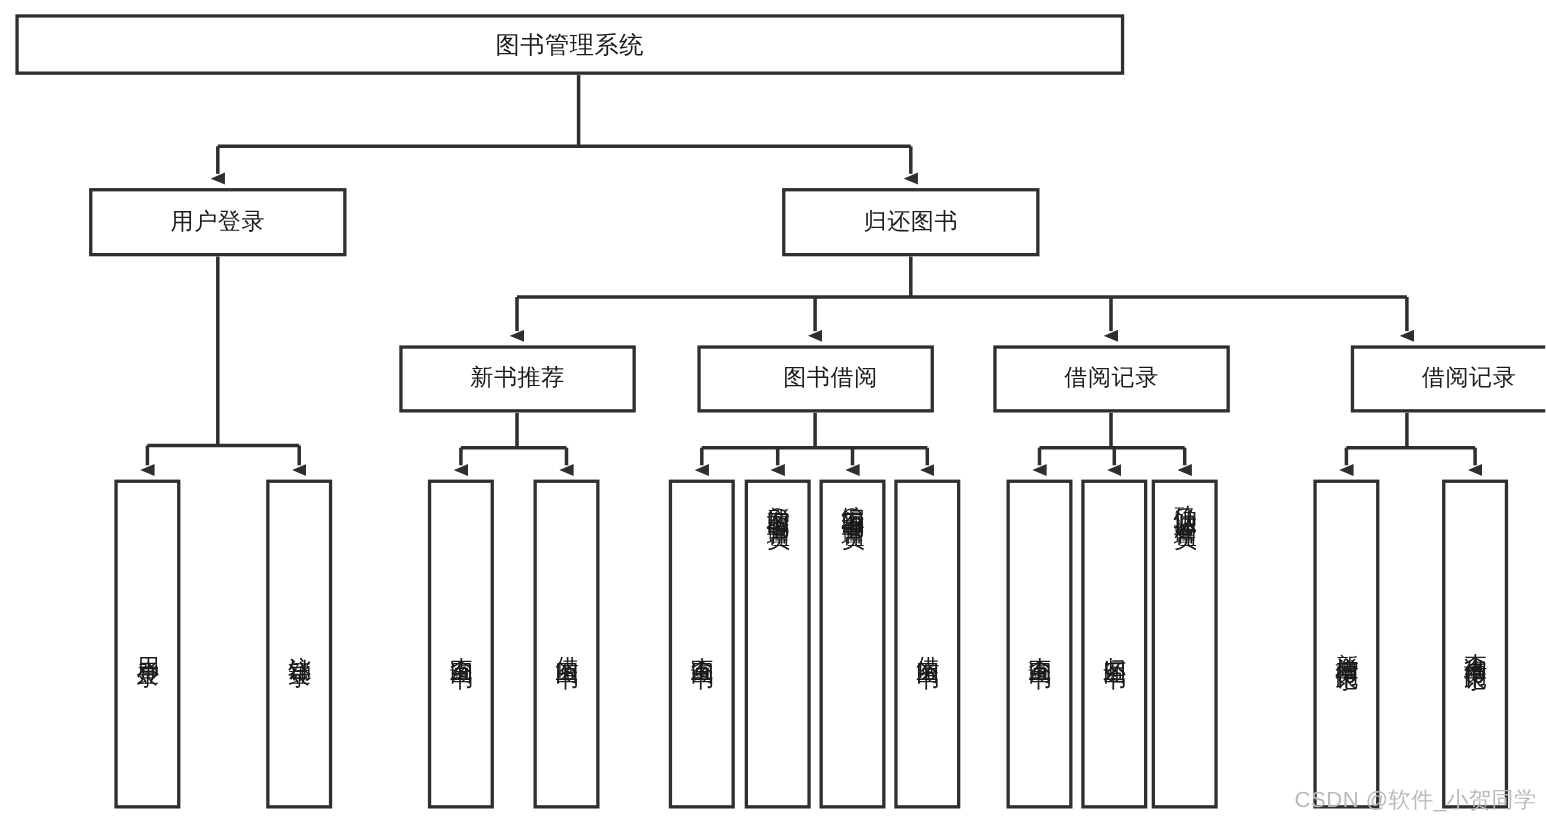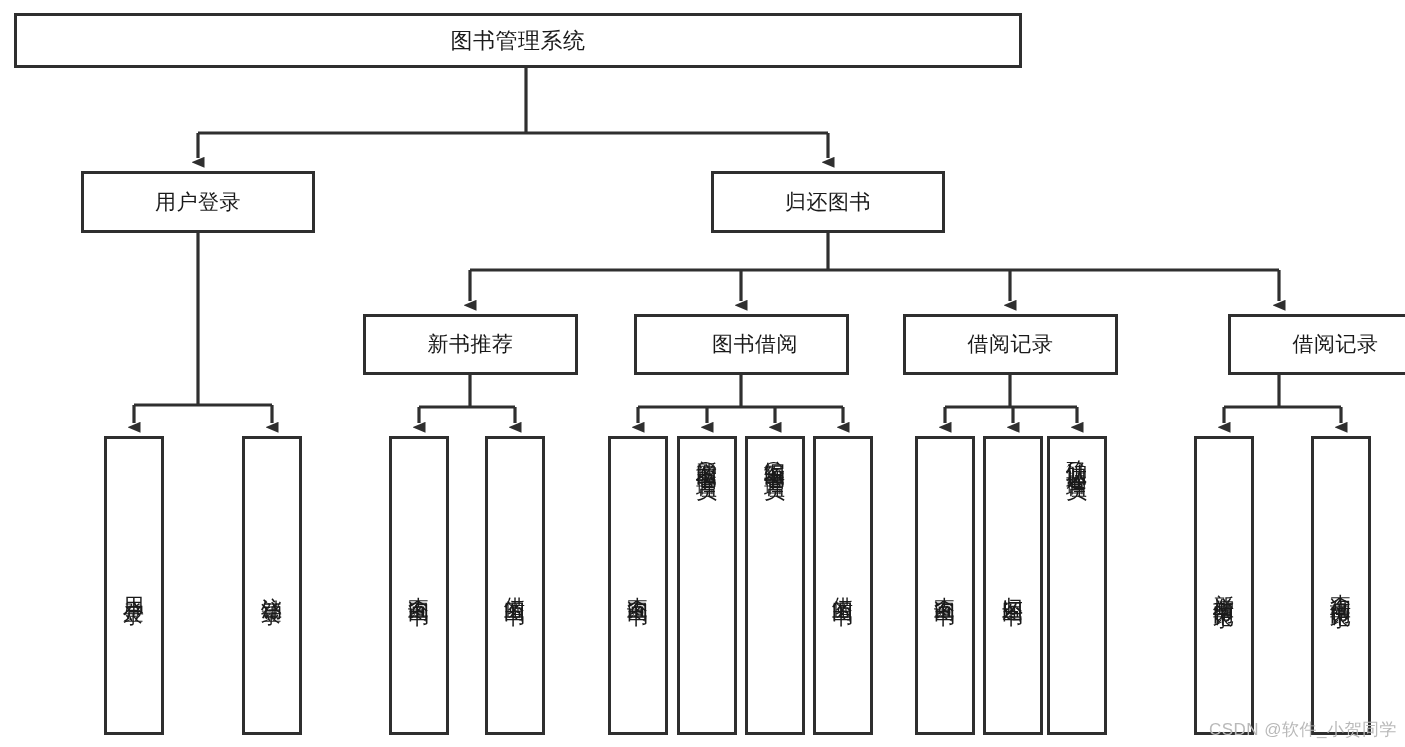--- a/index.html
+++ b/index.html
@@ -64,21 +64,21 @@
     white-space: nowrap;
   }
   .node.vert.center {
     align-items: center;
     padding-top: 0;
   }
   #watermark {
     position: absolute;
     right: 8px;
     bottom: 6px;
-    font-size: 17px;
+    font-size: 20px;
     color: #b9b9b9;
     white-space: nowrap;
     letter-spacing: 0.5px;
   }
 </style>
 </head>
 <body>
 
 <div id="canvas">
 

